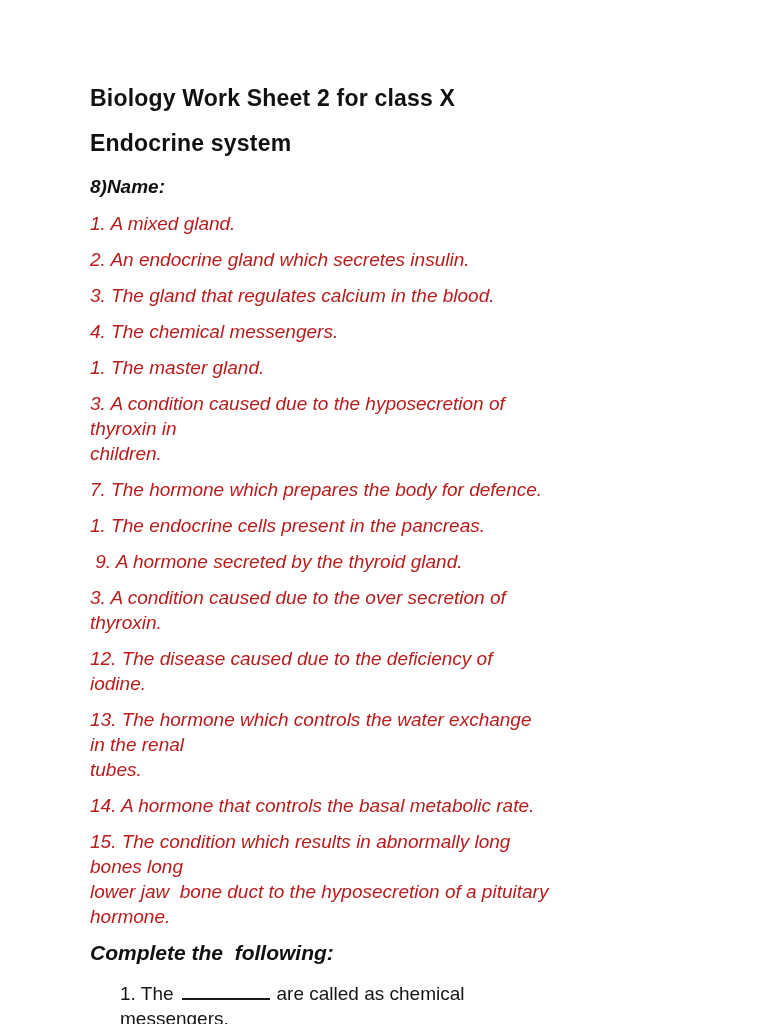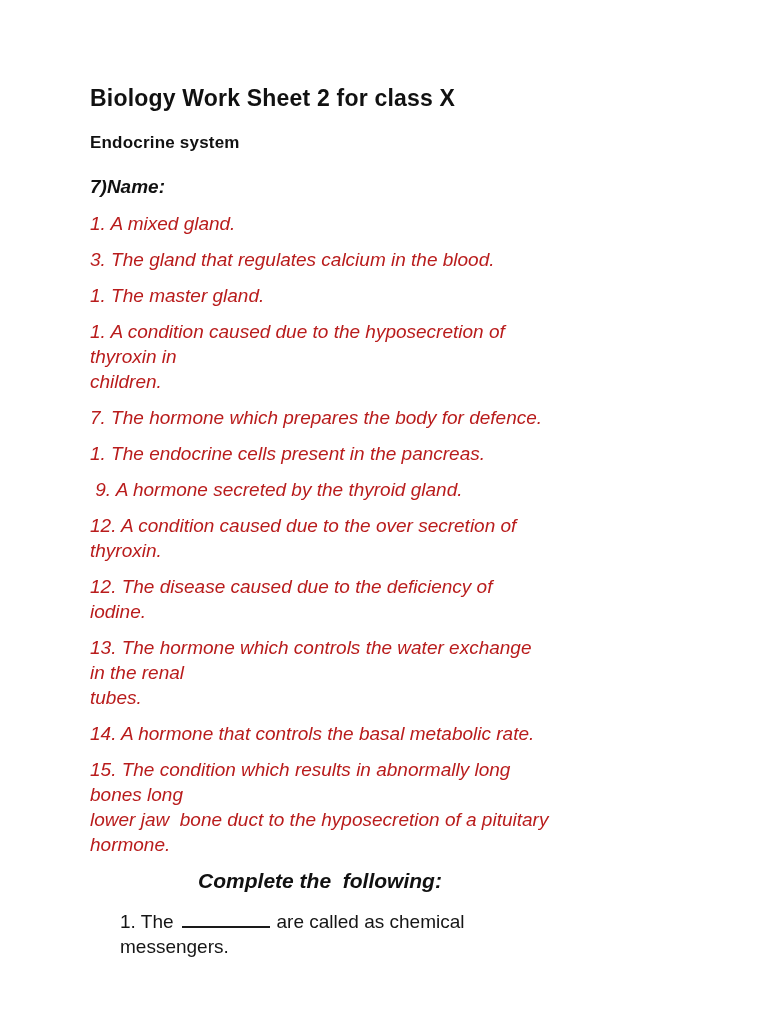--- a/index.html
+++ b/index.html
@@ -23,21 +23,21 @@
   }
   .doc-title {
     font-size: 23px;
     font-weight: 700;
     line-height: 28px;
     margin: 0 0 17px 0;
     letter-spacing: 0.2px;
     color: #111111;
   }
   .doc-subtitle {
-    font-size: 17px;
+    font-size: 23px;
     font-weight: 700;
     line-height: 28px;
     margin: 12px 0 18px 0;
     letter-spacing: 0.2px;
     color: #111111;
   }
   .section-heading-name {
     font-size: 19px;
     font-weight: 700;
     font-style: italic;
@@ -54,21 +54,20 @@
     max-width: 600px;
     color: #b91c1c;
   }
   .section-heading-complete {
     font-size: 21px;
     font-weight: 700;
     font-style: italic;
     line-height: 26px;
     margin: 7px 0 15px 0;
     color: #111111;
-    text-align: center;
   }
   .fill-line {
     font-size: 19px;
     line-height: 25px;
     margin: 7px;
     padding-left: 23px;
     color: #151515;
   }
   .blank {
     display: inline-block;
@@ -81,31 +80,33 @@
 </style>
 </head>
 <body>
 
 <div class="page">
 
   <h1 class="doc-title">Biology Work Sheet 2 for class X</h1>
 
   <h2 class="doc-subtitle">Endocrine system</h2>
 
-  <h3 class="section-heading-name">7)Name:</h3>
+  <h3 class="section-heading-name">8)Name:</h3>
 
   <p class="item">1. A mixed gland.</p>
+  <p class="item">2. An endocrine gland which secretes insulin.</p>
   <p class="item">3. The gland that regulates calcium in the blood.</p>
+  <p class="item">4. The chemical messengers.</p>
   <p class="item">1. The master gland.</p>
-  <p class="item">1. A condition caused due to the hyposecretion of thyroxin in
+  <p class="item">3. A condition caused due to the hyposecretion of thyroxin in
 children.</p>
   <p class="item">7. The hormone which prepares the body for defence.</p>
   <p class="item">1. The endocrine cells present in the pancreas.</p>
   <p class="item">&nbsp;9. A hormone secreted by the thyroid gland.</p>
-  <p class="item">12. A condition caused due to the over secretion of thyroxin.</p>
+  <p class="item">3. A condition caused due to the over secretion of thyroxin.</p>
   <p class="item">12. The disease caused due to the deficiency of iodine.</p>
   <p class="item">13. The hormone which controls the water exchange in the renal
 tubes.</p>
   <p class="item">14. A hormone that controls the basal metabolic rate.</p>
   <p class="item">15. The condition which results in abnormally long bones long
 lower jaw &nbsp;bone duct to the hyposecretion of a pituitary hormone.</p>
 
   <h3 class="section-heading-complete">Complete the &nbsp;following:</h3>
 
   <p class="fill-line">

